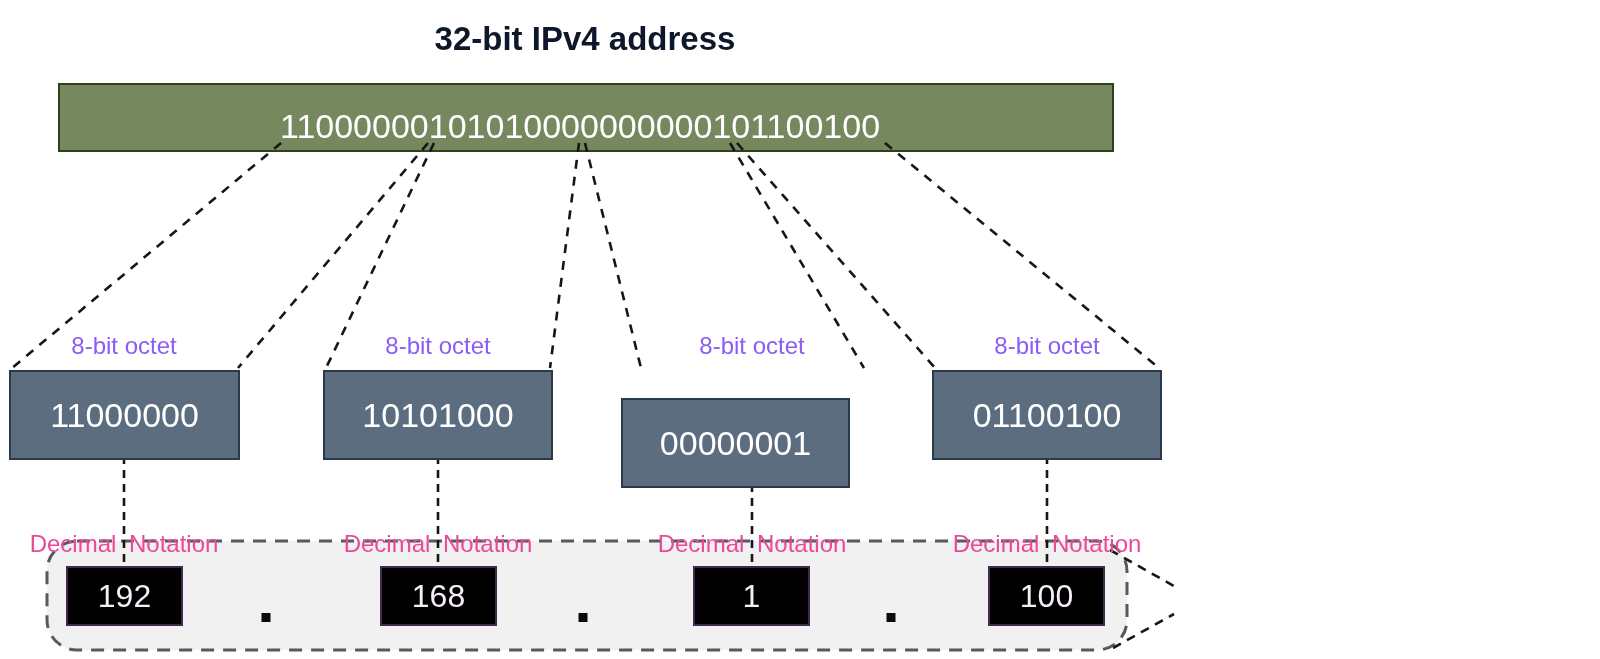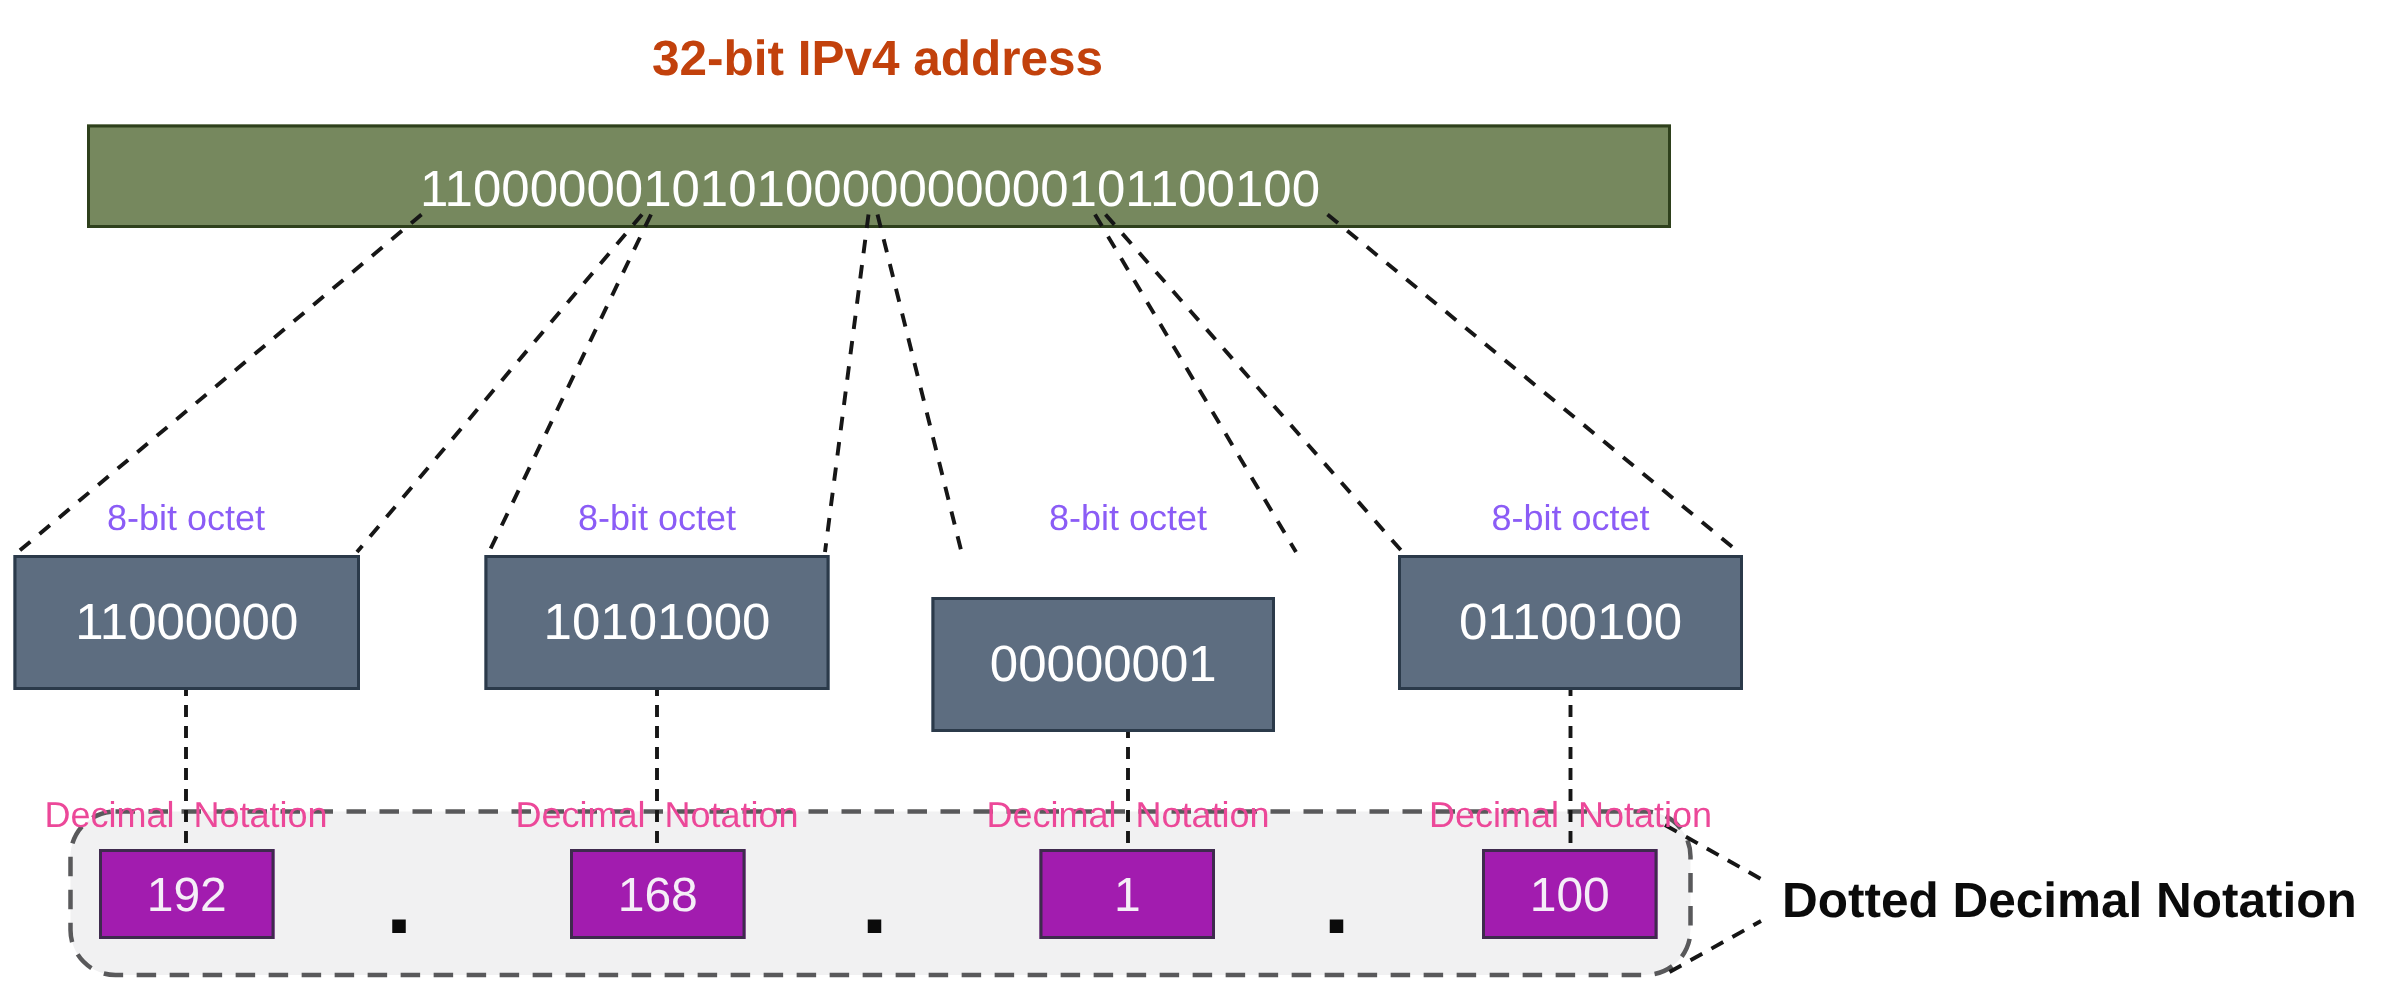--- a/index.html
+++ b/index.html
@@ -4,21 +4,21 @@
 <style>
   html,body{margin:0;padding:0;background:#ffffff;}
   #canvas{
     position:relative;width:1600px;height:659px;background:#ffffff;
     font-family:"Liberation Sans","DejaVu Sans",sans-serif;overflow:hidden;
   }
   .abs{position:absolute;}
   
   #title{
     left:585px;top:20px;transform:translateX(-50%);
-    font-size:33px;font-weight:bold;color:#c2410c;white-space:nowrap;z-index:2;
+    font-size:33px;font-weight:bold;color:#0f172a;white-space:nowrap;z-index:2;
   }
   
   #bits-bar{
     left:58px;top:83px;width:1056px;height:69px;
     background:#76885e;border:2px solid #2e401c;box-sizing:border-box;z-index:0;
   }
   #bits-text{
     position:absolute;left:220px;top:0;height:83px;line-height:83px;
     font-size:34px;color:#ffffff;letter-spacing:0px;white-space:nowrap;
   }
@@ -51,21 +51,21 @@
     word-spacing:6px;
     margin-top:36px;
   }
   #decimal-label-1{left:124px;}
   #decimal-label-2{left:438px;}
   #decimal-label-3{left:752px;}
   #decimal-label-4{left:1047px;}
   
   .decimal-box{
     top:566px;width:117px;height:60px;box-sizing:border-box;
-    background:#a21caf;border:2px solid #3f2a4e;
+    background:#000000;border:2px solid #3f2a4e;
     display:flex;align-items:center;justify-content:center;
     font-size:32px;color:#f5eef7;z-index:2;
   }
   #decimal-box-1{left:66px;}
   #decimal-box-2{left:380px;}
   #decimal-box-3{left:693px;}
   #decimal-box-4{left:988px;}
   
   .sep-dot{
     top:613px;width:9px;height:9px;background:#0b0b0b;
@@ -136,15 +136,14 @@
 
   <div id="decimal-box-1" class="abs decimal-box">192</div>
   <div id="decimal-box-2" class="abs decimal-box">168</div>
   <div id="decimal-box-3" class="abs decimal-box">1</div>
   <div id="decimal-box-4" class="abs decimal-box">100</div>
 
   <div id="sep-dot-1" class="abs sep-dot">.</div>
   <div id="sep-dot-2" class="abs sep-dot">.</div>
   <div id="sep-dot-3" class="abs sep-dot">.</div>
 
-  <div id="ddn-label" class="abs">Dotted Decimal Notation</div>
 
 </div>
 
 </body></html>

